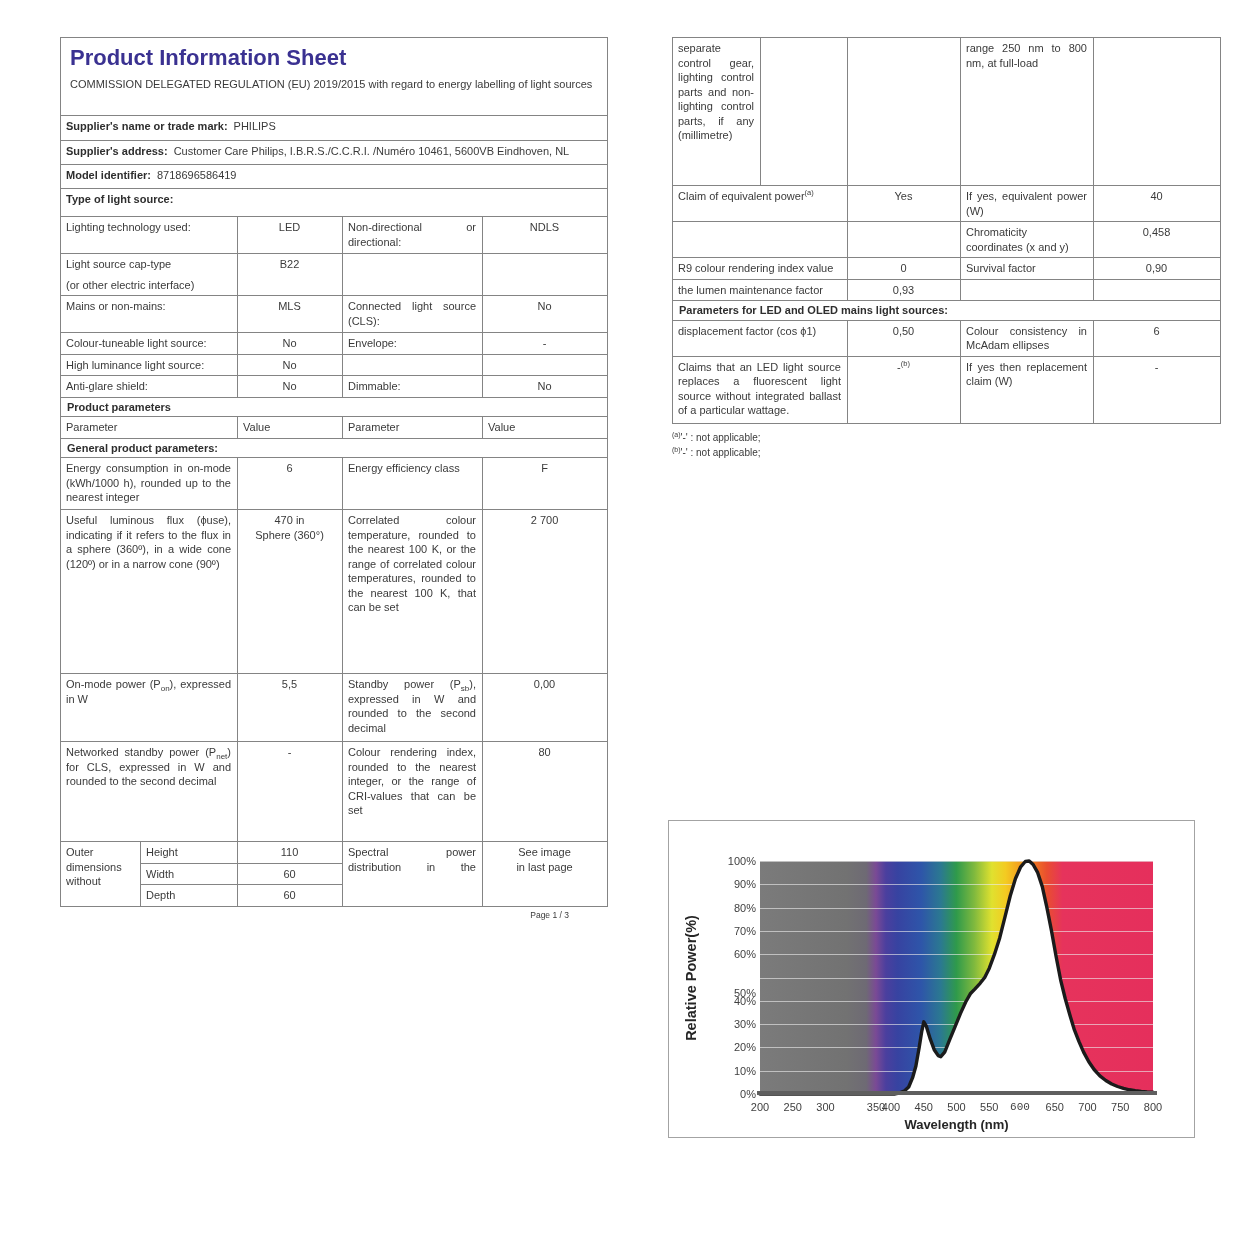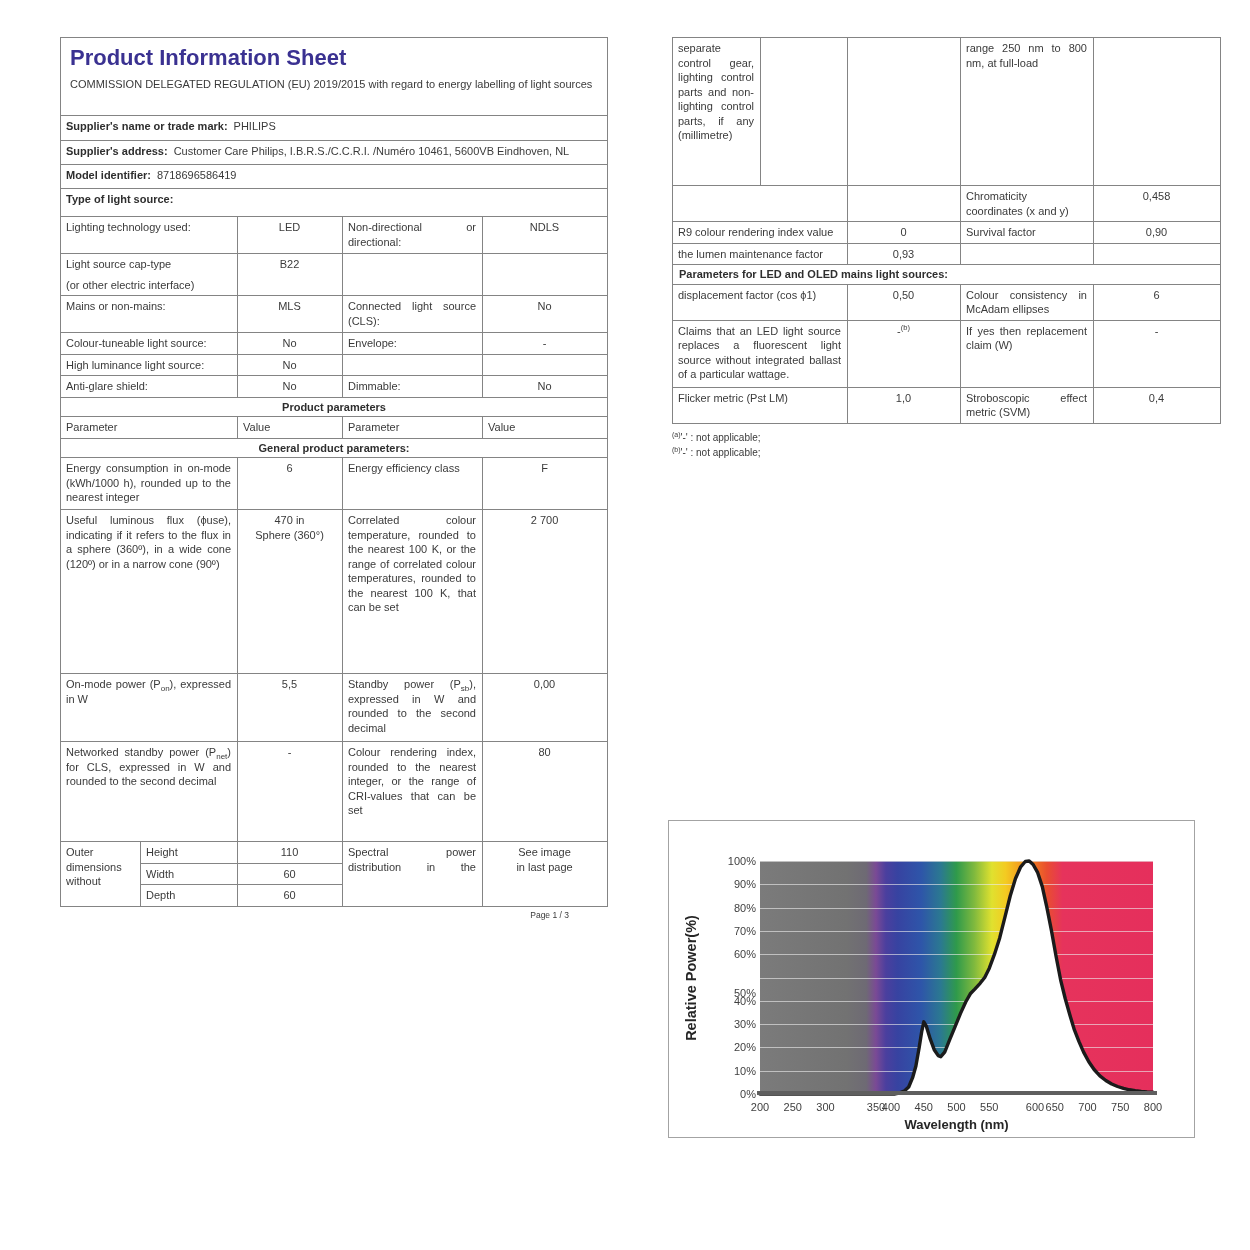--- a/index.html
+++ b/index.html
@@ -13,21 +13,21 @@
   td{
     border:1px solid #848484;vertical-align:top;
     font-size:11px;line-height:1.32;padding:3px 6px 3px 5px;
     overflow:hidden;box-sizing:border-box;
   }
   .p{text-align:left;}
   .v{text-align:center;}
   .just{text-align:justify;}
   .just-all{text-align:justify;text-align-last:justify;}
   .pre{white-space:pre-line;}
-  .sec{font-weight:bold;color:#2e2e2e;text-align:center;padding:2px 6px;border-radius:8px;}
+  .sec{font-weight:bold;color:#2e2e2e;text-align:left;padding:2px 6px;border-radius:8px;}
   .sec-left{font-weight:bold;color:#2e2e2e;text-align:left;padding:2px 6px;}
   sub{font-size:8px;line-height:0;}
   sup{font-size:7.5px;line-height:0;}
   #left-col{position:absolute;left:60px;top:37px;width:547px;}
   #right-col{position:absolute;left:672px;top:37px;width:548px;}
   .title-cell{padding:8px 9px 16px 9px;}
   .doc-title{font-size:22px;font-weight:bold;color:#3a3191;line-height:1.1;}
   .doc-reg{font-size:11px;color:#3a3a3a;margin-top:7px;line-height:1.35;max-width:525px;}
   .kv .lab{font-weight:bold;color:#2e2e2e;}
   .kv .val{margin-left:6px;}
@@ -197,20 +197,26 @@
     </colgroup>
     <tbody>
         <tr>
       <td class="p just" style="height:148px">separate control gear, lighting control parts and non-lighting control parts, if any (millimetre)</td>
       <td class="p"></td>
       <td class="v"></td>
       <td class="p just">range 250 nm to 800 nm, at full-load</td>
       <td class="v"></td>
     </tr>
     <tr>
+      <td colspan="2" class="p" style="height:35px"><span>Claim of equivalent power</span><sup>(a)</sup></td>
+      <td class="v">Yes</td>
+      <td class="p just">If yes, equivalent power (W)</td>
+      <td class="v">40</td>
+    </tr>
+    <tr>
       <td colspan="2" class="p" style="height:33px"></td>
       <td class="v"></td>
       <td class="p">Chromaticity coordinates (x and y)</td>
       <td class="v">0,458</td>
     </tr>
     <tr>
       <td colspan="2" class="p" style="height:19px">R9 colour rendering index value</td>
       <td class="v">0</td>
       <td class="p">Survival factor</td>
       <td class="v">0,90</td>
@@ -228,26 +234,20 @@
       <td colspan="2" class="p" style="height:33px">displacement factor (cos ϕ1)</td>
       <td class="v">0,50</td>
       <td class="p just">Colour consistency in McAdam ellipses</td>
       <td class="v">6</td>
     </tr>
     <tr>
       <td colspan="2" class="p just" style="height:67px">Claims that an LED light source replaces a fluorescent light source without integrated ballast of a particular wattage.</td>
       <td class="v"><span>-</span><sup>(b)</sup></td>
       <td class="p just">If yes then replacement claim (W)</td>
       <td class="v">-</td>
-    </tr>
-    <tr>
-      <td colspan="2" class="p" style="height:35px">Flicker metric (Pst LM)</td>
-      <td class="v">1,0</td>
-      <td class="p just">Stroboscopic effect metric (SVM)</td>
-      <td class="v">0,4</td>
     </tr>
   </tbody>
     </table>
   <div class="footnotes">
     <div class="footnote"><sup>(a)</sup><span>'-' : not applicable;</span></div>
     <div class="footnote"><sup>(b)</sup><span>'-' : not applicable;</span></div>
   </div>
 </div>
 
 <div id="chart-box">
@@ -288,20 +288,20 @@
   <div id="spd-axis" style="background: rgb(95, 95, 95);"></div>
   <div id="spd-xlabels">
       <div class="xtick" style="left: 0px;">200</div>
       <div class="xtick" style="left: 32.75px;">250</div>
       <div class="xtick" style="left: 65.5px;">300</div>
       <div class="xtick" style="left: 116px;">350</div>
       <div class="xtick" style="left: 131px;">400</div>
       <div class="xtick" style="left: 163.75px;">450</div>
       <div class="xtick" style="left: 196.5px;">500</div>
       <div class="xtick" style="left: 229.25px;">550</div>
-      <div class="xtick" style="left: 275px;">600</div>
+      <div class="xtick" style="left: 260px; font-family: Liberation Mono, monospace;">600</div>
       <div class="xtick" style="left: 294.75px;">650</div>
       <div class="xtick" style="left: 327.5px;">700</div>
       <div class="xtick" style="left: 360.25px;">750</div>
       <div class="xtick" style="left: 393px;">800</div>
     </div>
   <div id="spd-xtitle">Wavelength (nm)</div>
 </div>
 
 </body></html>

